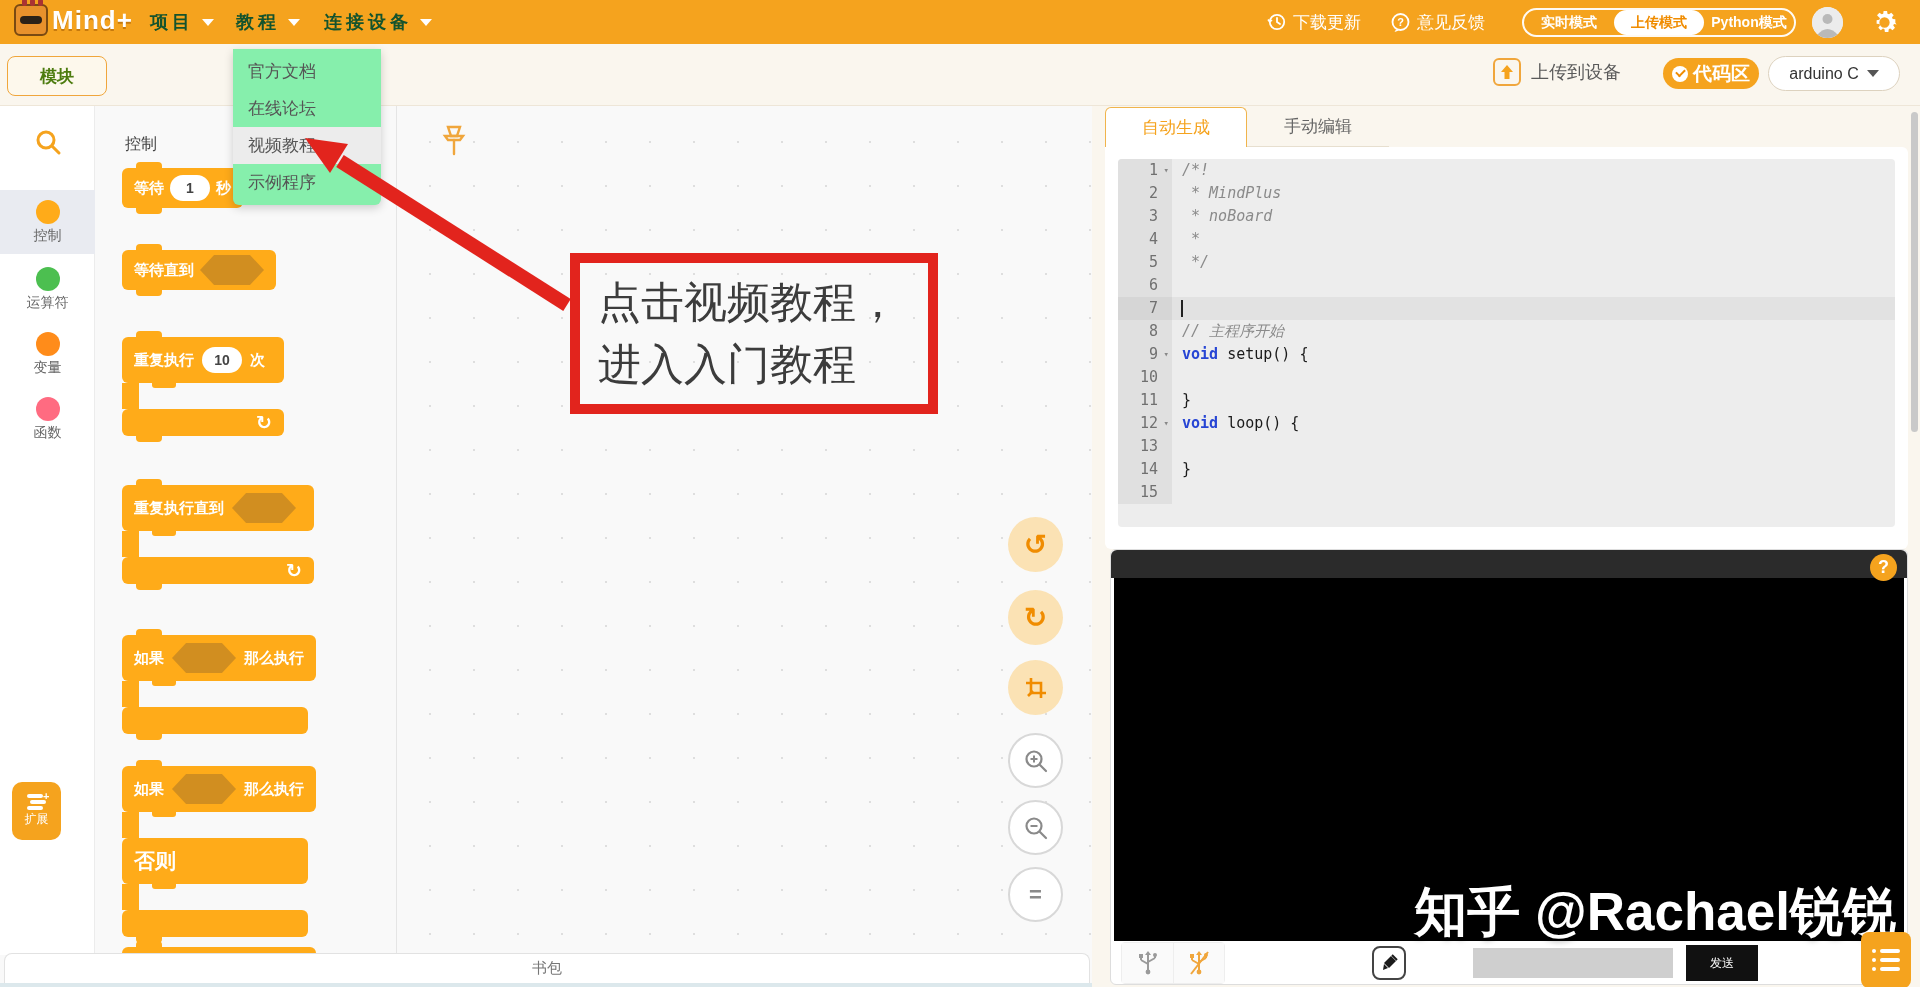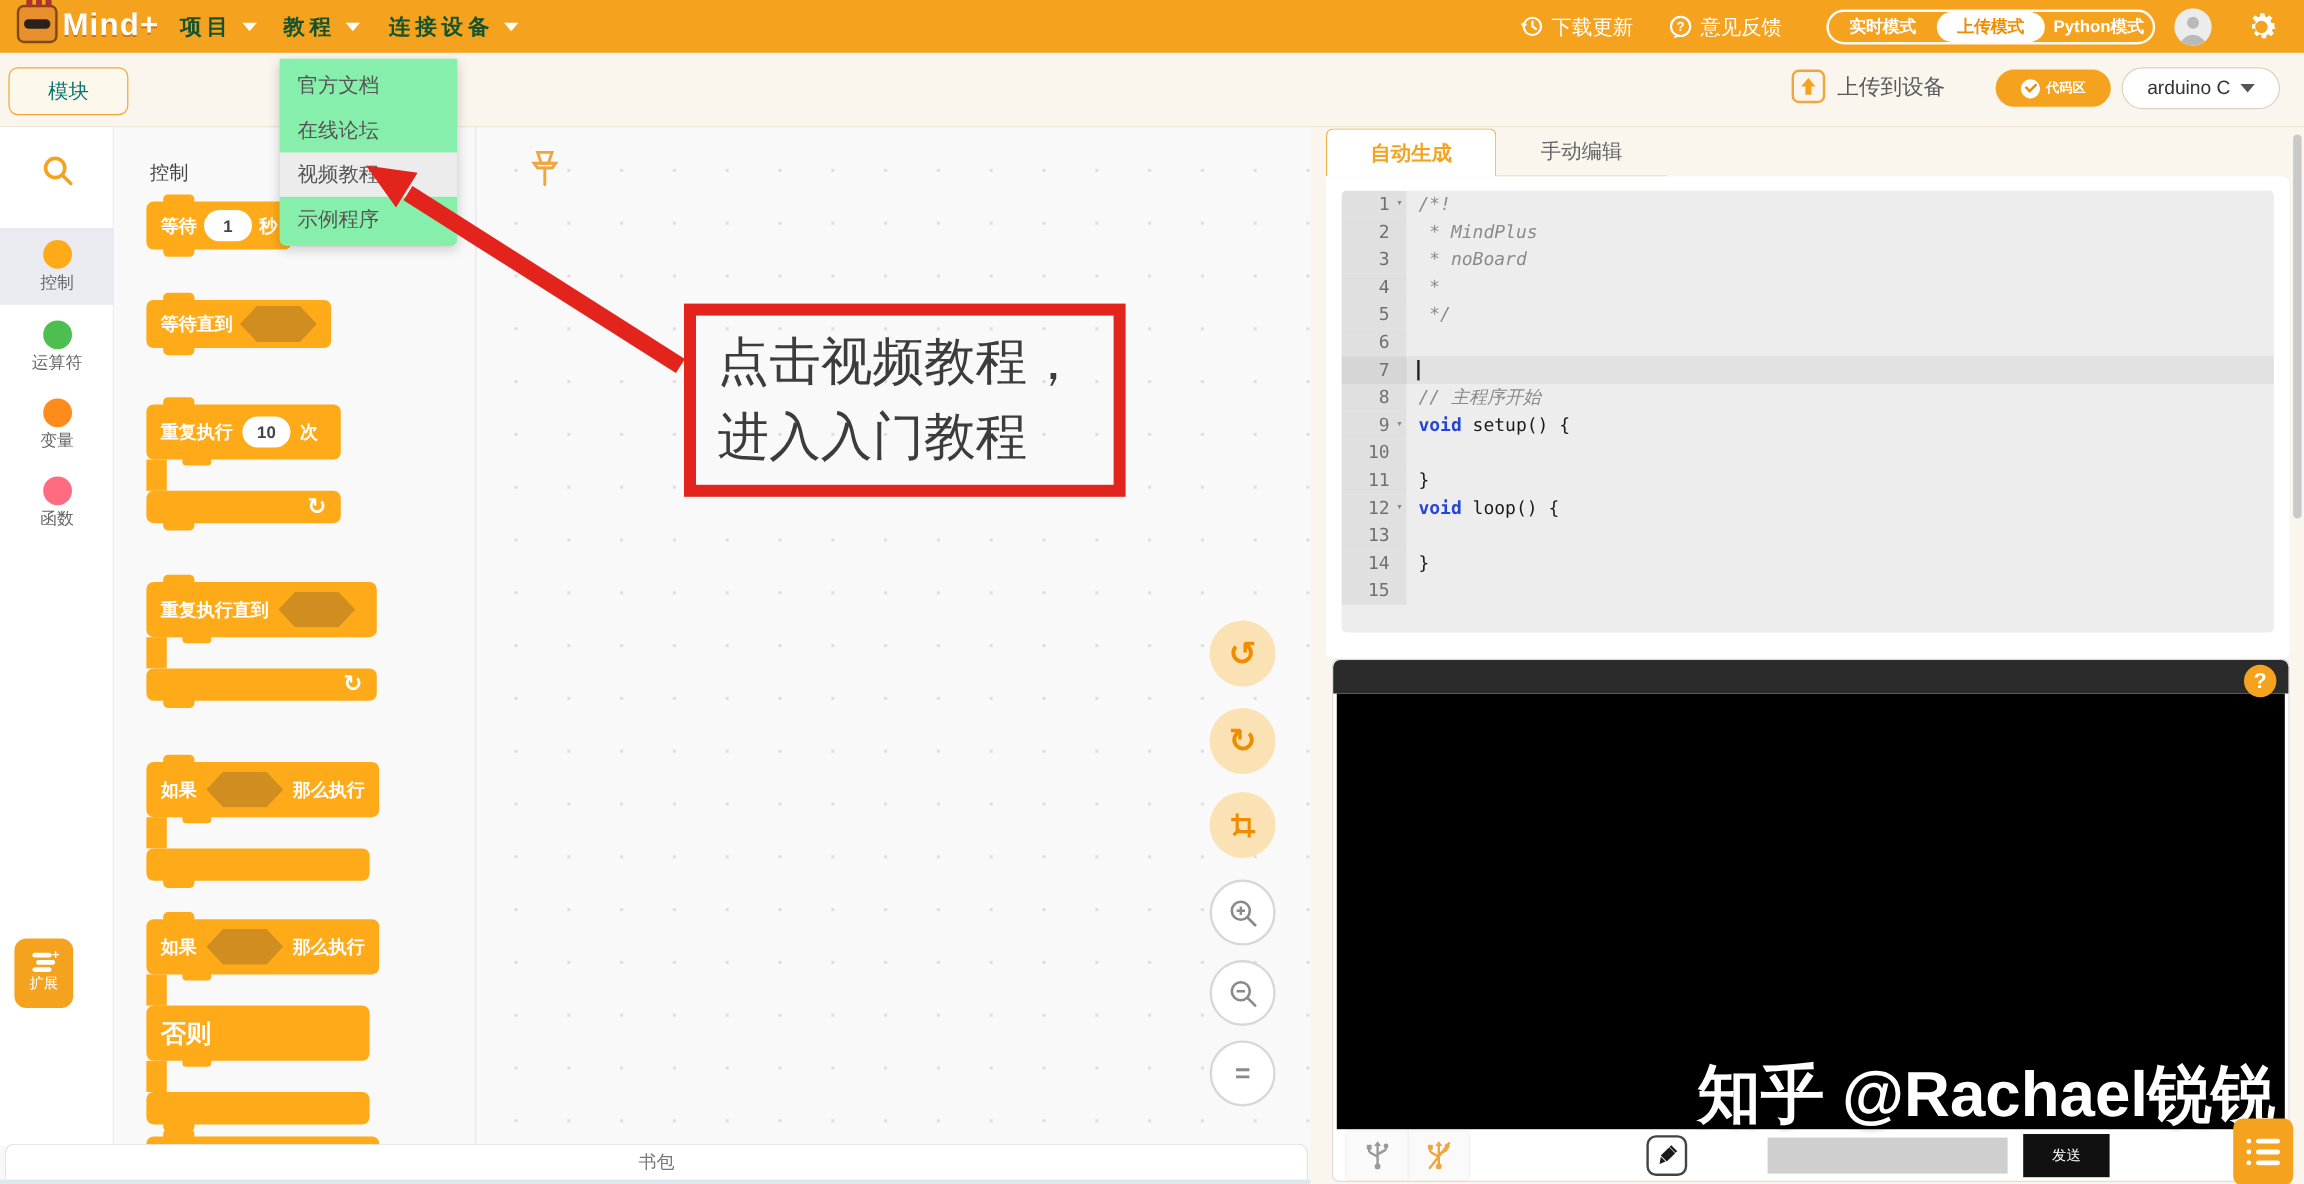--- a/index.html
+++ b/index.html
@@ -18,24 +18,24 @@
   .caret-down { width:0; height:0; border-left:6px solid transparent; border-right:6px solid transparent; border-top:7px solid #fff; }
   .top-link { position:absolute; top:0; height:44px; display:flex; align-items:center; gap:6px; color:#fff; font-size:17px; }
   .mode-toggle { position:absolute; left:1522px; top:8px; width:274px; height:29px; border:2px solid rgba(255,255,255,.95); border-radius:16px; display:flex; align-items:center; }
   .mode-seg { flex:1; height:25px; display:flex; align-items:center; justify-content:center; font-size:14px; font-weight:bold; color:#fff; border-radius:13px; white-space:nowrap; }
   .mode-seg.active { background:#fff; color:#f08c00; }
   .avatar { position:absolute; left:1812px; top:7px; width:31px; height:31px; border-radius:50%; background:#efefef; overflow:hidden; }
   .gear { position:absolute; left:1869px; top:7px; width:31px; height:31px; }
 
   
   .row2 { position:absolute; left:0; top:44px; width:1920px; height:62px; background:#faf6ee; border-bottom:1px solid #eee6d8; z-index:5; }
-  .module-tab { position:absolute; left:7px; top:12px; width:100px; height:40px; background:#fdf8ec; border:1px solid #f0a63c; border-radius:8px; color:#0f766e; font-size:17px; font-weight:normal; display:flex; align-items:center; justify-content:center; }
+  .module-tab { position:absolute; left:7px; top:12px; width:100px; height:40px; background:#fdf8ec; border:1px solid #f0a63c; border-radius:8px; color:#4d7c0f; font-size:17px; font-weight:bold; display:flex; align-items:center; justify-content:center; }
   .upload-device { position:absolute; left:1493px; top:14px; display:flex; align-items:center; gap:10px; color:#5a5a5a; font-size:18px; }
   .upload-ic { width:28px; height:28px; border:2px solid #f0a63c; border-radius:6px; display:flex; align-items:center; justify-content:center; }
-  .codearea-btn { position:absolute; left:1663px; top:14px; width:96px; height:31px; background:#f5a31e; border-radius:16px; color:#fff; font-size:11px; font-weight:bold; display:flex; align-items:center; justify-content:center; gap:5px; }
+  .codearea-btn { position:absolute; left:1663px; top:14px; width:96px; height:31px; background:#f5a31e; border-radius:16px; color:#fff; font-size:19px; font-weight:bold; display:flex; align-items:center; justify-content:center; gap:5px; }
   .check-circ { width:16px; height:16px; background:#fff; border-radius:50%; position:relative; }
   .check-circ:after { content:""; position:absolute; left:4px; top:3px; width:7px; height:4px; border-left:2px solid #f08c00; border-bottom:2px solid #f08c00; transform:rotate(-45deg); }
   .board-select { position:absolute; left:1768px; top:12px; width:132px; height:35px; background:#fff; border:1px solid #ddd2bf; border-radius:18px; display:flex; align-items:center; justify-content:center; gap:8px; color:#333; font-size:16px; }
   .board-select .caret-down { border-top-color:#555; }
 
   
   .rail { position:absolute; left:0; top:106px; width:95px; height:849px; background:#fff; border-right:1px solid #ececec; z-index:6; }
   .search-btn { position:absolute; left:0; top:10px; width:95px; height:52px; display:flex; align-items:center; justify-content:center; }
   .cat-item { position:absolute; left:0; width:95px; height:64px; display:flex; flex-direction:column; align-items:center; justify-content:center; gap:3px; cursor:pointer; }
   .cat-item.sel { background:#e9ebf1; }
@@ -85,21 +85,21 @@
   
   .dropdown { position:absolute; left:233px; top:49px; width:148px; background:#86efac; border-radius:0 0 6px 6px; box-shadow:0 3px 10px rgba(0,0,0,.18); z-index:50; padding:4px 0; }
   .dd-item { height:37px; display:flex; align-items:center; padding-left:15px; font-size:17px; color:#555; cursor:pointer; }
   .dd-item.hl { background:#ececec; }
 
   
   .right-bg { position:absolute; left:1092px; top:106px; width:828px; height:881px; background:#faf6ee; z-index:2; }
   .code-card { position:absolute; left:1105px; top:107px; width:803px; height:442px; z-index:4; }
   .tabs { position:absolute; left:0; top:0; height:40px; display:flex; }
   .tab { width:142px; height:40px; display:flex; align-items:center; justify-content:center; font-size:17px; color:#666; background:transparent; border-bottom:1px solid #e7dfcf; }
-  .tab.active { background:#fff; border:1px solid #f0b44c; border-bottom:none; border-radius:6px 6px 0 0; color:#f5a31e; font-weight:bold; }
+  .tab.active { background:#fff; border:1px solid #f0b44c; border-bottom:none; border-radius:6px 6px 0 0; color:#f5a31e; font-weight:normal; }
   .code-body { position:absolute; left:0; top:40px; width:803px; height:402px; background:#fff; border-radius:0 6px 6px 6px; }
   .editor { position:absolute; left:13px; top:12px; width:777px; height:368px; background:#ededed; border-radius:4px; overflow:hidden; font-family:"DejaVu Sans Mono","Liberation Mono",monospace; font-size:15px; }
   .cl { display:flex; height:23px; line-height:23px; }
   .cl.active { background:#e2e2e2; }
   .ln { width:54px; background:#e0e0e0; color:#707070; text-align:right; padding-right:14px; position:relative; flex:none; }
   .cl.active .ln { background:#d6d6d6; }
   .fold { position:absolute; right:3px; top:0; color:#888; font-size:9px; }
   .lc { padding-left:10px; color:#1a1a1a; white-space:pre; position:relative; }
   .tok-c { color:#8a8a8a; font-style:italic; }
   .tok-k { color:#2745d4; font-weight:bold; }

